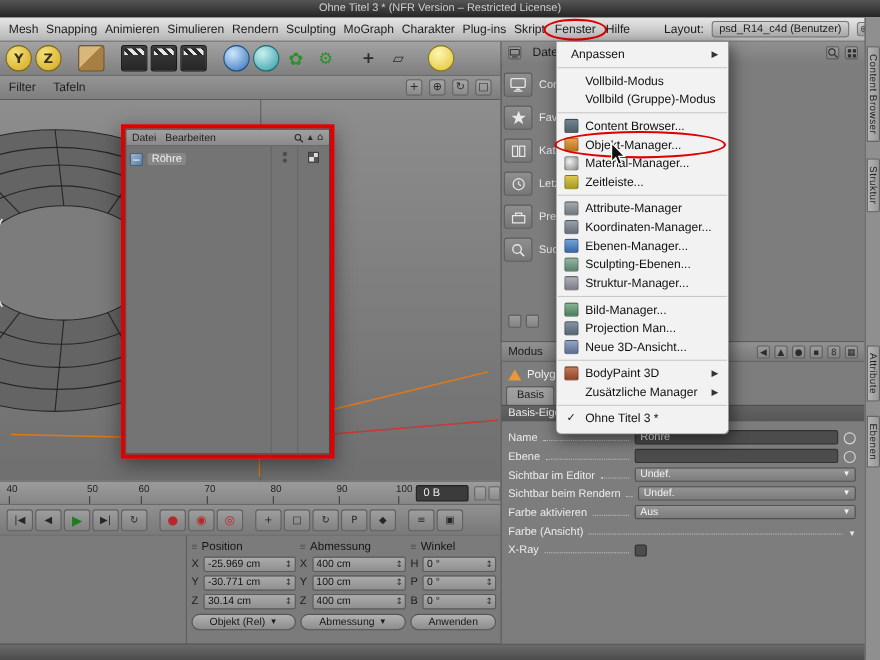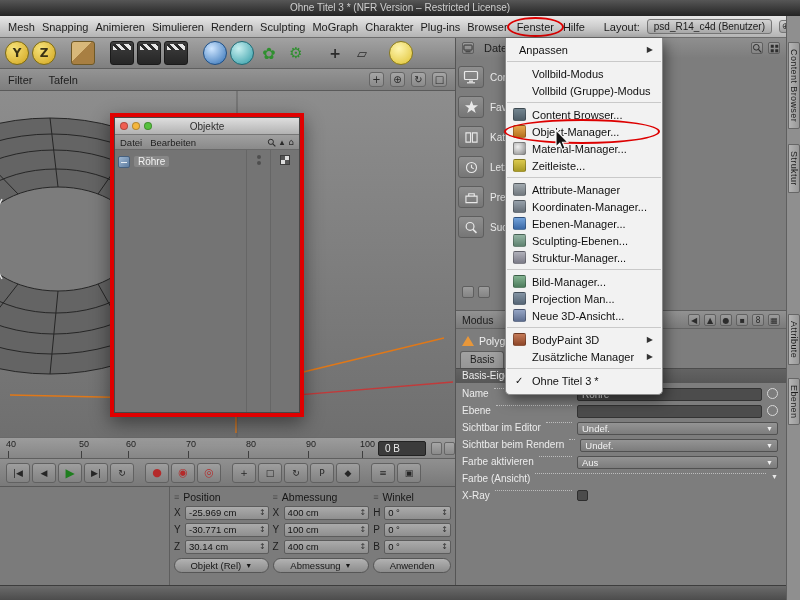--- a/index.html
+++ b/index.html
@@ -85,21 +85,21 @@
 #attrhead{position:absolute;left:0;top:272px;width:100%;height:19px;background:linear-gradient(#929292,#7b7b7b);border-top:1px solid #5e5e5e;border-bottom:1px solid #646464;display:flex;align-items:center;gap:12px;padding:0 6px;font-size:10.5px;color:#1c1c1c}
 .ahicons{margin-left:auto;display:flex;gap:4px}
 .ahic{min-width:12px;height:12px;font-size:8px;line-height:12px;text-align:center;color:#2c2c2c;background:linear-gradient(#9c9c9c,#848484);border:1px solid #616161;border-radius:2px;padding:0 1px;font-family:"DejaVu Sans",sans-serif}
 #objrow{position:absolute;left:0;top:293px;width:100%;height:19px;display:flex;align-items:center;gap:5px;padding:0 6px;font-size:10.5px;color:#f0f0f0}
 .polyicon{width:0;height:0;border-left:6px solid transparent;border-right:6px solid transparent;border-bottom:10px solid #e8973a}
 #atabs{position:absolute;left:4px;top:313px;display:flex;gap:3px}
 .atab{height:28px;padding:0 9px;font-size:10px;line-height:15px;border:1px solid #5c5c5c;border-bottom:none;border-radius:3px 3px 0 0;color:#1e1e1e}
 .atab.on{background:linear-gradient(#a2a2a2,#8d8d8d)}
 .atab.off{background:linear-gradient(#8a8a8a,#7b7b7b);color:#2e2e2e}
 #asection{position:absolute;left:0;top:330px;width:100%;height:15px;background:linear-gradient(#636363,#575757);border-top:1px solid #4c4c4c;color:#ececec;font-size:10px;line-height:14px;padding-left:6px}
-.frow{position:absolute;left:0;width:100%;height:16px;display:flex;align-items:flex-start;padding:0 8px 0 6px}
+.frow{position:absolute;left:0;width:100%;height:16px;display:flex;align-items:flex-end;padding:0 8px 0 6px}
 .flabel{font-size:10px;color:#ececec;white-space:nowrap}
 .leader{flex:1;border-bottom:1px dotted #bdbdbd;margin:0 5px 3px 5px;min-width:6px}
 .fctl{width:185px;display:flex;align-items:center}
 .fctlw{width:201px;display:flex;align-items:center}
 .dinput{flex:1;height:13px;background:#4c4c4c;border:1px solid #333;border-radius:2px;color:#eee;font-size:10px;line-height:11px;padding:0 4px;white-space:nowrap;overflow:hidden}
 .ddown{flex:1;height:13px;background:linear-gradient(#949494,#7c7c7c);border:1px solid #515151;border-radius:2px;color:#f2f2f2;font-size:9.5px;line-height:11px;padding:0 4px;display:flex;align-items:center}
 .ddown .dv{flex:1}
 .circlebtn{width:11px;height:11px;border:1.5px solid #d8d8d8;border-radius:50%;margin-left:5px}
 .chkbox{width:11px;height:11px;background:#4c4c4c;border:1px solid #2e2e2e;border-radius:2px}
 
@@ -162,21 +162,21 @@
   <div id="menubar">
     <span class="mitem">Mesh</span>
     <span class="mitem">Snapping</span>
     <span class="mitem">Animieren</span>
     <span class="mitem">Simulieren</span>
     <span class="mitem">Rendern</span>
     <span class="mitem">Sculpting</span>
     <span class="mitem">MoGraph</span>
     <span class="mitem">Charakter</span>
     <span class="mitem">Plug-ins</span>
-    <span class="mitem">Browser</span>
+    <span class="mitem">Skript</span>
     <span class="mitem oval">Fenster</span>
     <span class="mitem">Hilfe</span>
     <span class="layoutlbl">Layout:</span>
     <span class="layoutval">psd_R14_c4d (Benutzer)</span>
     <span class="menusq">⊕</span>
   </div>
 
   <div id="toolbar">
     <div class="tb circle">Y</div>
     <div class="tb circle">Z</div>
@@ -535,26 +535,20 @@
 
   <div id="rstrip">
     <span class="vtab" style="top:26px">Content Browser</span>
     <span class="vtab" style="top:128px">Struktur</span>
     <span class="vtab" style="top:298px">Attribute</span>
     <span class="vtab" style="top:362px">Ebenen</span>
   </div>
 
   <div id="objwrap">
     <div id="objwin">
-      <div id="objtitle">
-        <span class="tlight tl-close"></span>
-        <span class="tlight tl-min"></span>
-        <span class="tlight tl-zoom"></span>
-        <span id="objtitletxt">Objekte</span>
-      </div>
       <div id="objmenu">
         <span>Datei</span>
         <span>Bearbeiten</span>
         <span class="omicons">
           <svg viewBox="0 0 14 14" width="9" height="9">
               <circle cx="6" cy="6" r="4" fill="none" stroke="#2a2a2a" stroke-width="1.5"></circle>
               <line x1="9" y1="9" x2="13" y2="13" stroke="#2a2a2a" stroke-width="1.7"></line>
             </svg>
           <span>▴</span>
           <span>⌂</span>

